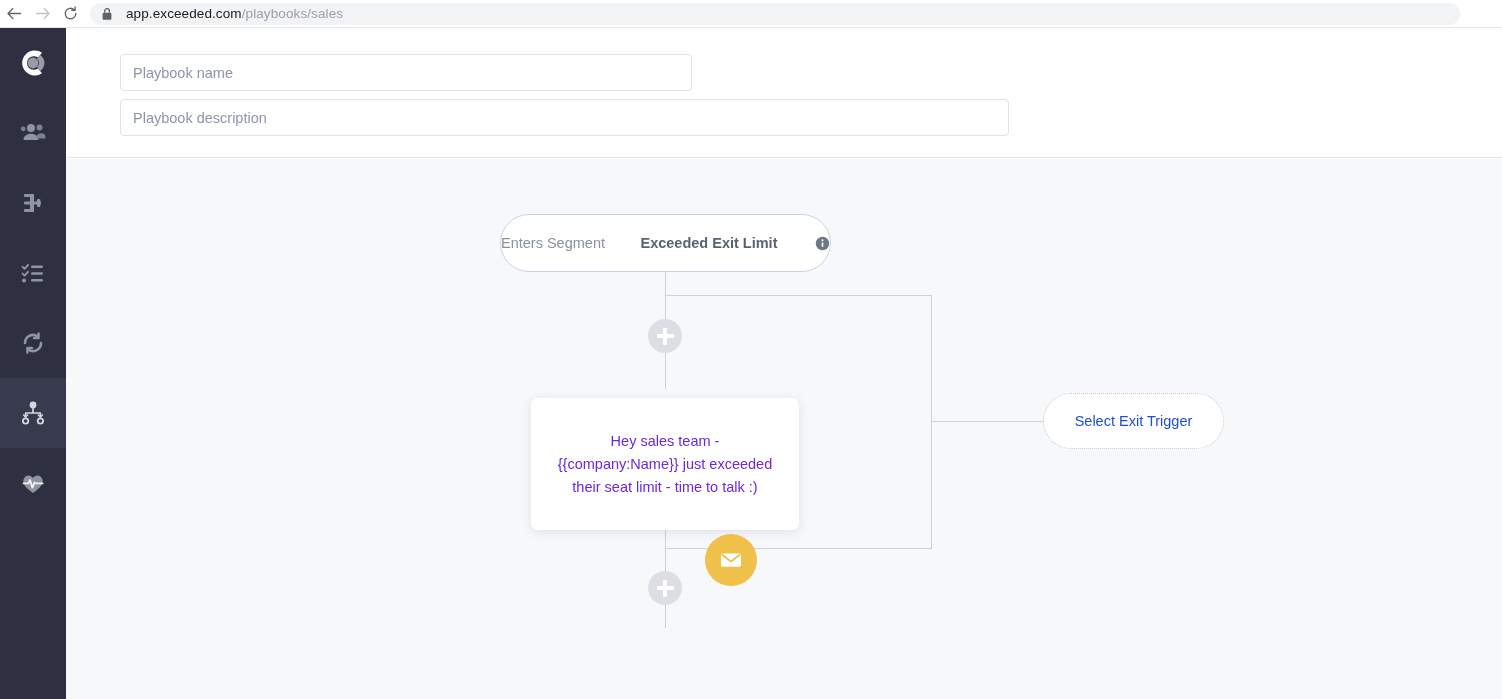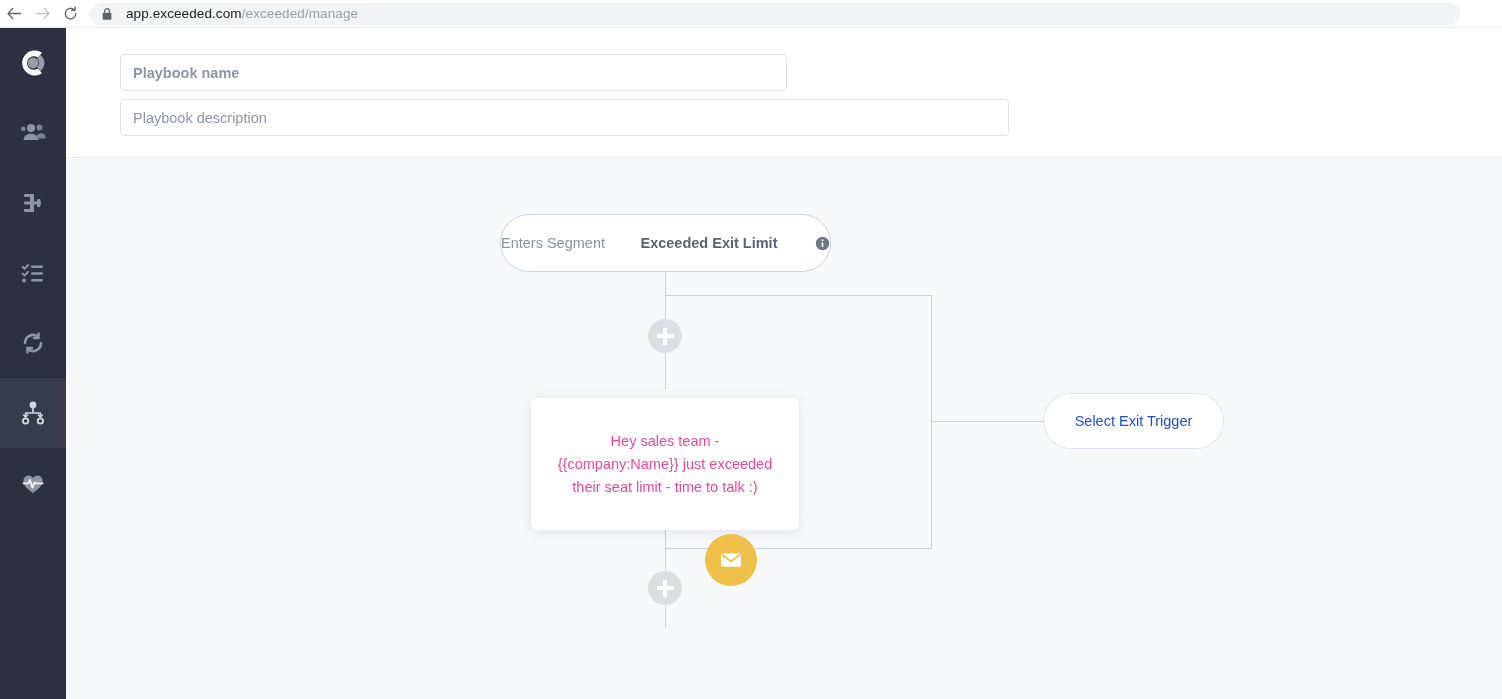--- a/index.html
+++ b/index.html
@@ -50,21 +50,21 @@
   .header{
     position:absolute; left:66px; top:28px; width:1436px; height:130px;
     background:#ffffff; border-bottom:1px solid #e4e6ea;
     padding:26px 0 0 54px;
   }
   .field{
     height:37px; border:1px solid #dfe2e7; border-radius:4px;
     background:#fff; display:flex; align-items:center; padding:0 12px;
     font-size:14.5px; color:#8c95a8; margin-bottom:8px;
   }
-  .field.name{ width:667px;font-weight:bold; }
+  .field.name{ width:572px; }
   .field.desc{ width:889px; }
 
   
   .canvas{
     position:absolute; left:66px; top:159px; width:1436px; height:540px;
     background:#f7f8fa; overflow:hidden;
   }
 
   .node{
     position:absolute; background:#ffffff;
@@ -110,21 +110,21 @@
 
   
   .email-card{
     position:absolute; left:465px; top:239px; width:268px; height:132px;
     background:#ffffff; border-radius:7px;
     box-shadow:0 2px 11px rgba(60,70,90,.13);
     display:flex; align-items:center; justify-content:center;
     padding:0 22px;
   }
   .email-text{
-    font-size:14.5px; line-height:23px; color:#ec4899; text-align:center;
+    font-size:14.5px; line-height:23px; color:#6d28d9; text-align:center;
   }
   .email-badge{
     position:absolute; left:639px; top:375px; width:52px; height:52px;
     border-radius:50%; background:#efc04a;
     display:flex; align-items:center; justify-content:center;
     z-index:3; cursor:pointer;
   }
 </style>
 </head>
 <body>
@@ -146,21 +146,21 @@
     <svg width="17" height="17" viewBox="0 0 20 20">
       <path d="M16.2 10 A6.2 6.2 0 1 1 14.3 5.6" fill="none" stroke="#5f6368" stroke-width="1.6" stroke-linecap="round"></path>
       <path d="M15.4 2.2 L15.4 6.2 L11.4 6.2" fill="none" stroke="#5f6368" stroke-width="1.6" stroke-linecap="round" stroke-linejoin="round"></path>
     </svg>
   </div>
   <div class="omnibox">
     <svg class="lock-icon" viewBox="0 0 14 16">
       <rect x="2" y="6.6" width="10" height="8" rx="1.2" fill="#5f6368"></rect>
       <path d="M4.3 6.6 V4.6 a2.7 2.7 0 0 1 5.4 0 V6.6" fill="none" stroke="#5f6368" stroke-width="1.5"></path>
     </svg>
-    <span class="url-text"><span class="host">app.exceeded.com</span><span>/exceeded/manage</span></span>
+    <span class="url-text"><span class="host">app.exceeded.com</span><span>/playbooks/sales</span></span>
   </div>
 </div>
 
 <div class="sidebar">
 
   <div class="logo-wrap">
     <svg width="36" height="36" viewBox="0 0 40 40">
       <path d="M30 8.5 A14 14 0 1 0 30 31.5 L25.5 26 A7.6 7.6 0 1 1 25.5 14 Z" fill="#ffffff"></path>
       <path d="M28 11 A11 11 0 0 1 28 29 L24.5 24.5 A5.6 5.6 0 0 0 24.5 15.5 Z" fill="#9a9aa8"></path>
       <circle cx="20" cy="20" r="6" fill="#9a9aa8"></circle>

